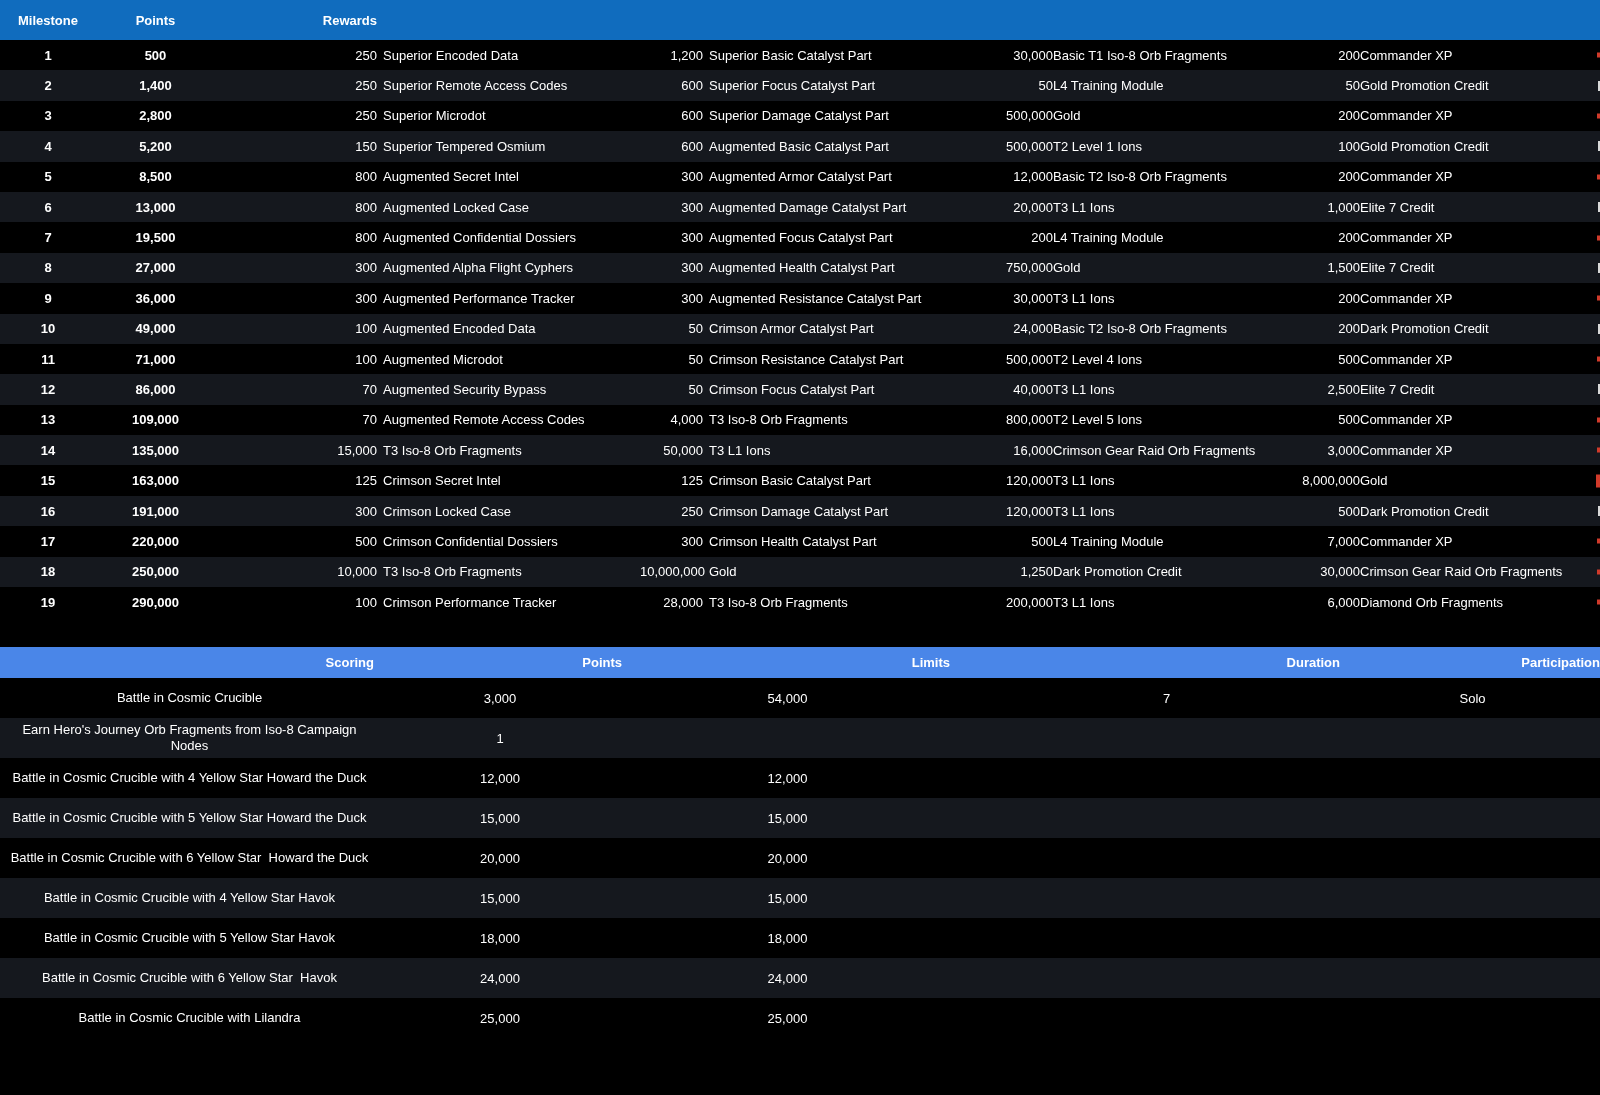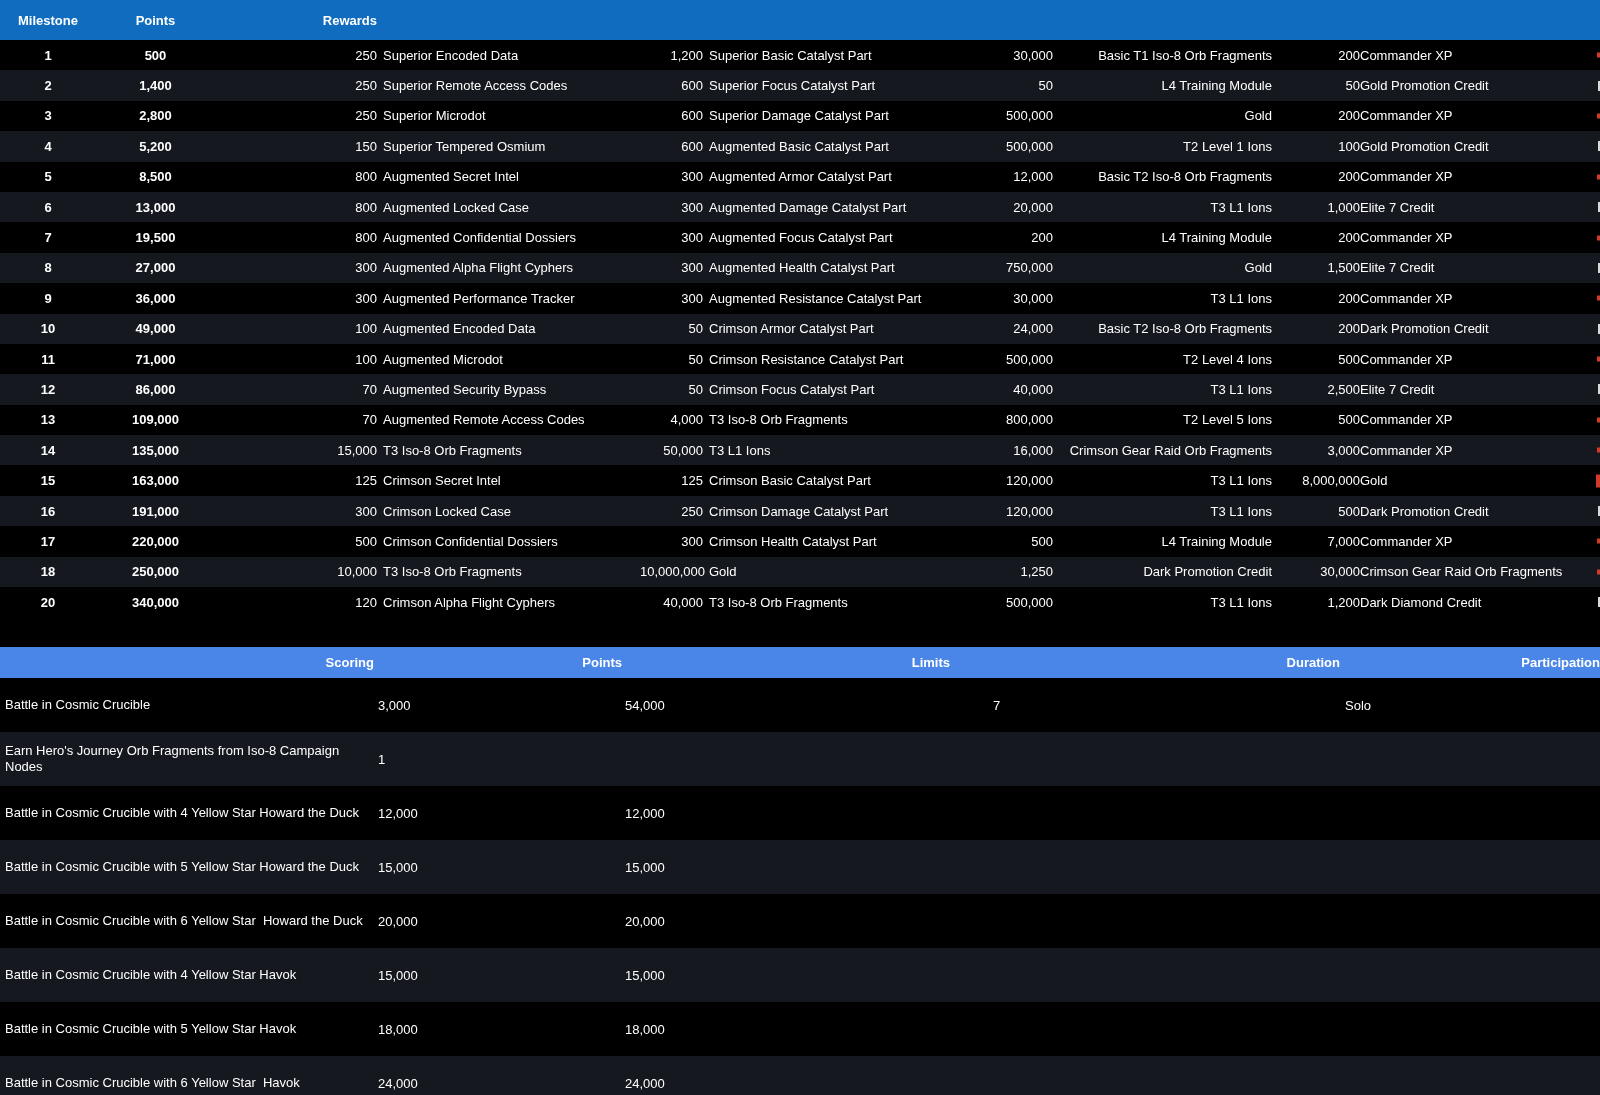--- a/index.html
+++ b/index.html
@@ -19,33 +19,33 @@
   .ms-table thead th{background:var(--header-primary);height:40px;font-weight:bold;text-align:left;}
   .ms-table .h-center{text-align:center;}
   .ms-table .h-right{text-align:right;}
   .ms-table tbody tr{height:30.4px;}
   .ms-table tbody tr:nth-child(odd){background:var(--row-base);}
   .ms-table tbody tr:nth-child(even){background:var(--row-alt);}
   .c-ms{text-align:center;font-weight:bold;}
   .c-pts{text-align:center;font-weight:bold;}
   .c-q{text-align:right;}
   .c-n{text-align:left;padding-left:6px;}
-  .c-nr{text-align:right;}
+  .c-nr{text-align:left;}
   .c-last{text-align:left;padding-right:7px;position:relative;}
   .sliver{position:absolute;right:0;top:50%;transform:translateY(-50%);display:none;}
   .sliver.red{display:block;width:3px;height:5px;background:var(--cutoff-red);}
   .sliver.red-big{display:block;width:4px;height:13px;background:var(--cutoff-red);}
   .sliver.white{display:block;width:2px;height:10px;background:var(--cutoff-white);}
 
   
   .table-gap{height:30px;background:#000;}
 
   
   .sc-table thead th{background:var(--header-secondary);height:31px;font-weight:bold;text-align:right;}
-  .sc-table tbody tr{height:54px;}
+  .sc-table tbody tr{height:40px;text-align:center;}
   .sc-table tbody tr:nth-child(odd){background:var(--row-base);}
   .sc-table tbody tr:nth-child(even){background:var(--row-alt);}
   .sc-c1{padding-left:5px;white-space:normal;}
   .sc-c1 .sc-name{white-space:pre-wrap;line-height:16px;}
   .sc-c2{padding-left:4px;}
   .sc-c3{padding-left:3px;}
   .sc-c4{padding-left:18px;}
   td.sc-c4{padding-left:43px;}
   .sc-c5{padding-left:3px;}
   td.sc-c5{padding-left:5px;}
@@ -346,35 +346,35 @@
       <td class="c-q">10,000,000</td>
       <td class="c-n">Gold</td>
       <td class="c-q">1,250</td>
       <td class="c-nr">Dark Promotion Credit</td>
       <td class="c-q">30,000</td>
       <td class="c-last">
         <span>Crimson Gear Raid Orb Fragments</span><span class="sliver red"></span>
       </td>
     </tr>
 
-
-    <tr>
-      <td class="c-ms">20</td>
-      <td class="c-pts">340,000</td>
-      <td class="c-q">120</td>
-      <td class="c-n">Crimson Alpha Flight Cyphers</td>
-      <td class="c-q">40,000</td>
+    <tr>
+      <td class="c-ms">19</td>
+      <td class="c-pts">290,000</td>
+      <td class="c-q">100</td>
+      <td class="c-n">Crimson Performance Tracker</td>
+      <td class="c-q">28,000</td>
       <td class="c-n">T3 Iso-8 Orb Fragments</td>
-      <td class="c-q">500,000</td>
-      <td class="c-nr">T3 L1 Ions</td>
-      <td class="c-q">1,200</td>
-      <td class="c-last">
-        <span>Dark Diamond Credit</span><span class="sliver white"></span>
-      </td>
-    </tr>
+      <td class="c-q">200,000</td>
+      <td class="c-nr">T3 L1 Ions</td>
+      <td class="c-q">6,000</td>
+      <td class="c-last">
+        <span>Diamond Orb Fragments</span><span class="sliver red"></span>
+      </td>
+    </tr>
+
   </tbody>
   </table>
 
   <div class="table-gap"></div>
 
   <table class="sc-table">
     <colgroup>
       <col style="width:374px">
         <col style="width:248px">
         <col style="width:328px">

